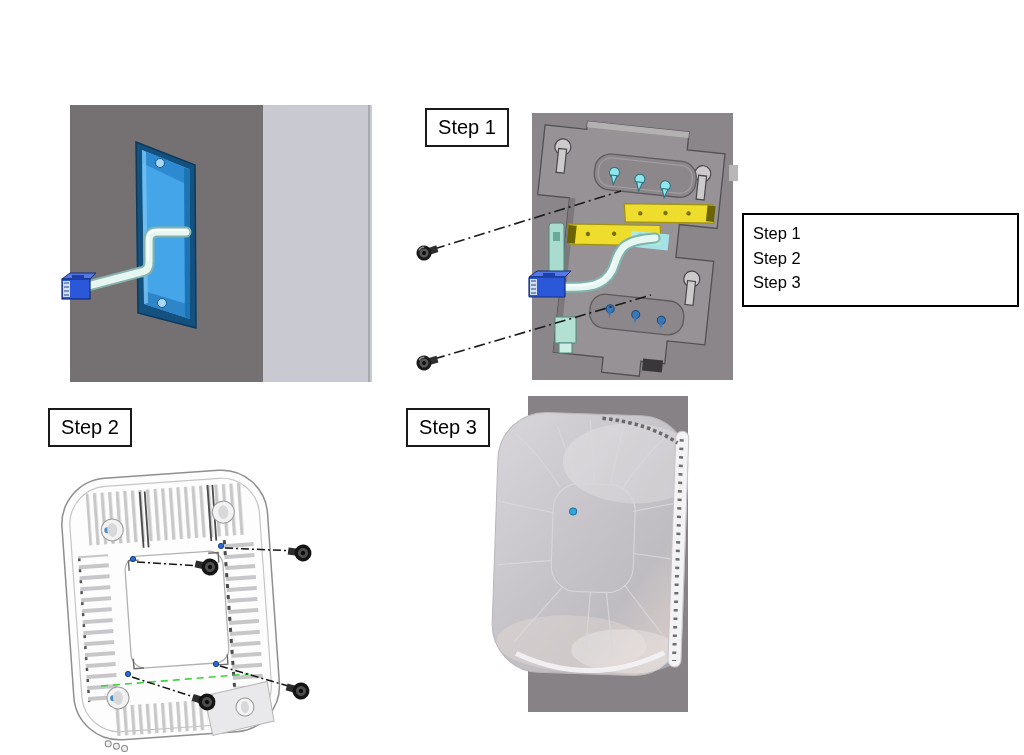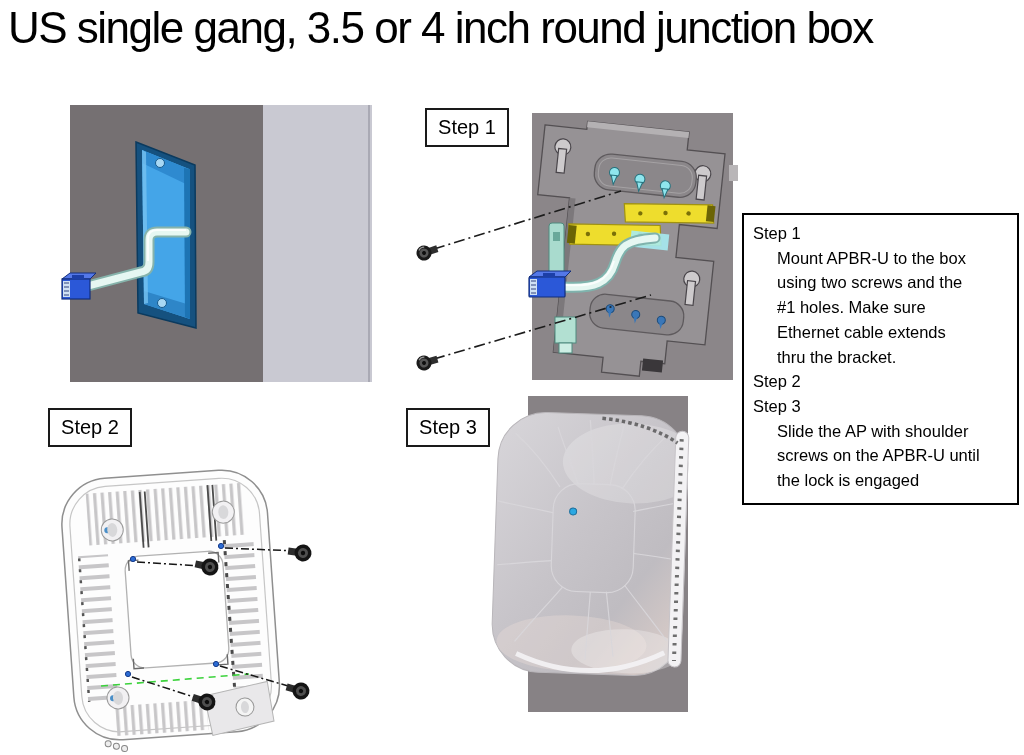--- a/index.html
+++ b/index.html
@@ -15,21 +15,20 @@
                 font-size:16.5px;line-height:24.7px;}
   .step-title{white-space:pre-line;}
   .step-body{white-space:pre-line;padding-left:24px;}
   svg{display:block;}
 </style>
 </head>
 <body>
 
 <div class="slide">
 
-  <div class="title">US single gang, 3.5 or 4 inch round junction box</div>
 
   <div class="fig" style="left:58px;top:105px;">
     <svg width="314" height="277" viewBox="0 0 314 277">
       <rect x="12" y="0" width="193" height="277" fill="#757072"></rect>
       <rect x="205" y="0" width="109" height="277" fill="#c9c9d2"></rect>
       <rect x="310" y="0" width="2" height="277" fill="#a9a9b4"></rect>
 
       <g>
         <path d="M78,37 L137,60 L138,223 L80,208 Z" fill="#15517f" stroke="#0b3a5e" stroke-width="1.5"></path>
         <path d="M84,45 L131,64 L132,214 L86,199 Z" fill="#44a5e8"></path>
@@ -164,34 +163,26 @@
           <circle r="4.5" fill="#565656"></circle>
           <circle r="2" fill="#0e0e0e"></circle>
         <path d="M-4,-4 A5.5,5.5 0 0 1 2,-5.5" stroke="#9a9a9a" stroke-width="1.2" fill="none"></path>
       </g>
     </svg>
   </div>
 
   <div class="instructions">
     <div>
       <div class="step-title">Step 1</div>
-      <div class="step-body">Mount APBR-U to the box
-using two screws and the
-#1 holes. Make sure
-Ethernet cable extends
-thru the bracket.</div>
     </div>
     <div>
       <div class="step-title">Step 2</div>
     </div>
     <div>
       <div class="step-title">Step 3</div>
-      <div class="step-body">Slide the AP with shoulder
-screws on the APBR-U until
-the lock is engaged</div>
     </div>
   </div>
 
   <div class="step-tag" style="left:48px;top:408px;">
     <span>Step 2</span>
   </div>
 
   <div class="fig" style="left:45px;top:445px;">
     <svg width="300" height="310" viewBox="0 0 300 310">
       <defs>

